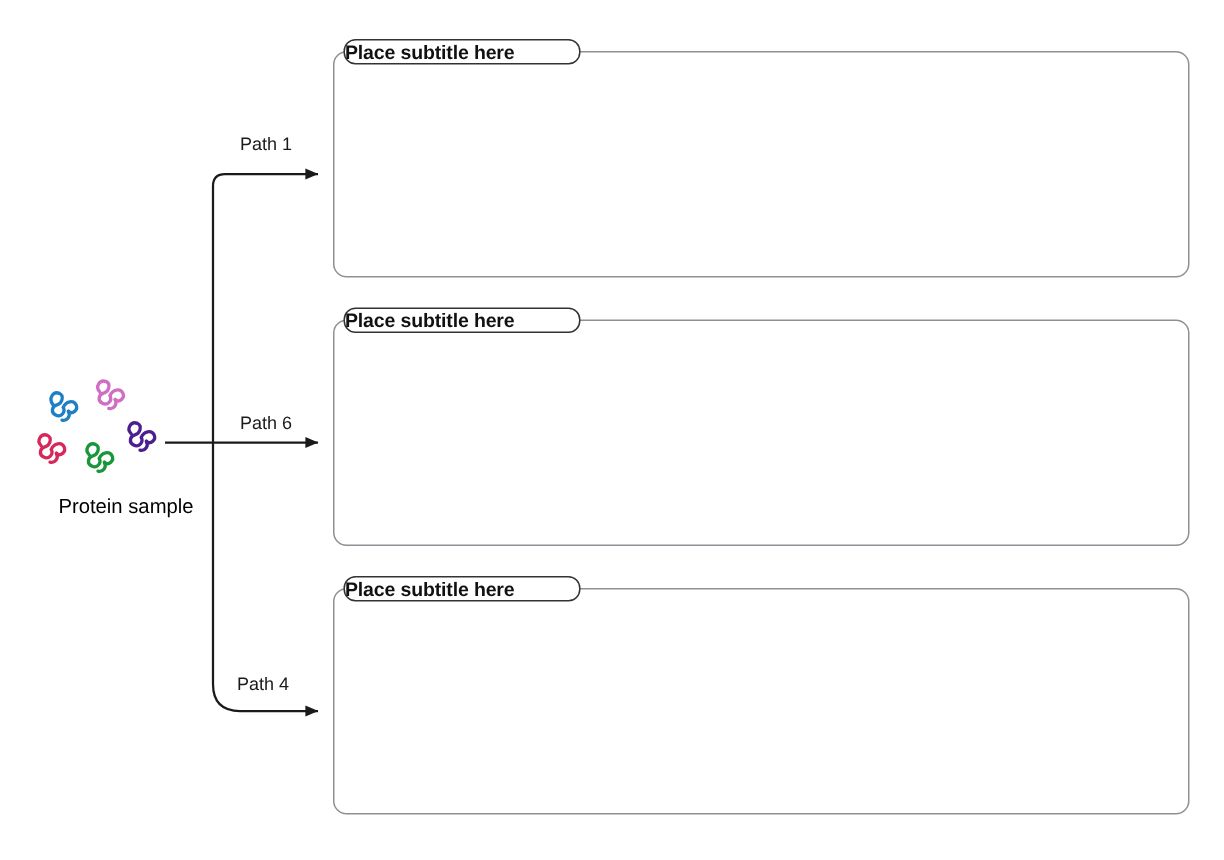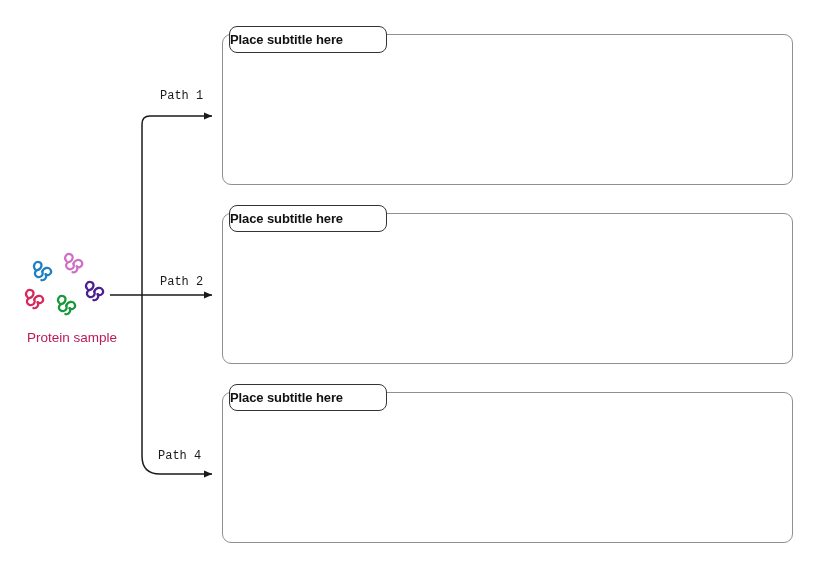--- a/index.html
+++ b/index.html
@@ -35,35 +35,34 @@
   }
   #protein-cluster {
     position: absolute;
     left: 0;
     top: 0;
     width: 120px;
     height: 82px;
   }
   #protein-sample-label {
     position: absolute;
-    left: 0;
+    left: 12px;
     top: 82px;
     width: 120px;
     text-align: center;
     font-size: 13.5px;
-    color: #be185d;
+    color: #000000;
     white-space: nowrap;
   }
   
   .path-label {
     position: absolute;
     font-size: 12px;
     color: #1a1a1a;
     white-space: nowrap;
-    font-family: Liberation Mono, monospace;
   }
   #path-label-1 { left: 160px; top: 89px; }
   #path-label-2 { left: 160px; top: 275px; }
   #path-label-3 { left: 158px; top: 449px; }
   
   .panel {
     position: absolute;
     left: 222px;
     width: 571px;
     border: 1.4px solid #8e9096;
@@ -76,21 +75,21 @@
   #panel-3 { top: 392px; height: 151px; }
   .panel-body {
     width: 100%;
     height: 100%;
   }
   
   .subtitle-chip {
     position: absolute;
     left: 229px;
     width: 158px;
-    height: 27px;
+    height: 17px;
     border: 1.8px solid #333333;
     border-radius: 8px;
     background: #ffffff;
     box-sizing: border-box;
     display: flex;
     align-items: center;
     font-size: 13px;
     font-weight: bold;
     color: #111111;
     white-space: nowrap;
@@ -153,21 +152,21 @@
       <g transform="translate(44,44) scale(0.85)" fill="none" stroke="#17963a" stroke-width="2.6" stroke-linecap="round" stroke-linejoin="round">
         <path d="M4,13 C0,9 4,3 9,5 C13,7 11,13 7,14 C3,15 2,20 6,22 C10,24 14,20 12,16"></path>
         <path d="M12,16 C14,11 20,10 22,14 C24,18 19,22 16,19"></path>
         <path d="M16,19 C18,23 15,27 11,26"></path>
       </g>
     </svg>
     <div id="protein-sample-label">Protein sample</div>
   </div>
 
   <div class="path-label" id="path-label-1">Path 1</div>
-  <div class="path-label" id="path-label-2">Path 2</div>
+  <div class="path-label" id="path-label-2">Path 6</div>
   <div class="path-label" id="path-label-3">Path 4</div>
 
   <div class="panel" id="panel-1">
     <div class="panel-body"></div>
   </div>
   <div class="panel" id="panel-2">
     <div class="panel-body"></div>
   </div>
   <div class="panel" id="panel-3">
     <div class="panel-body"></div>

